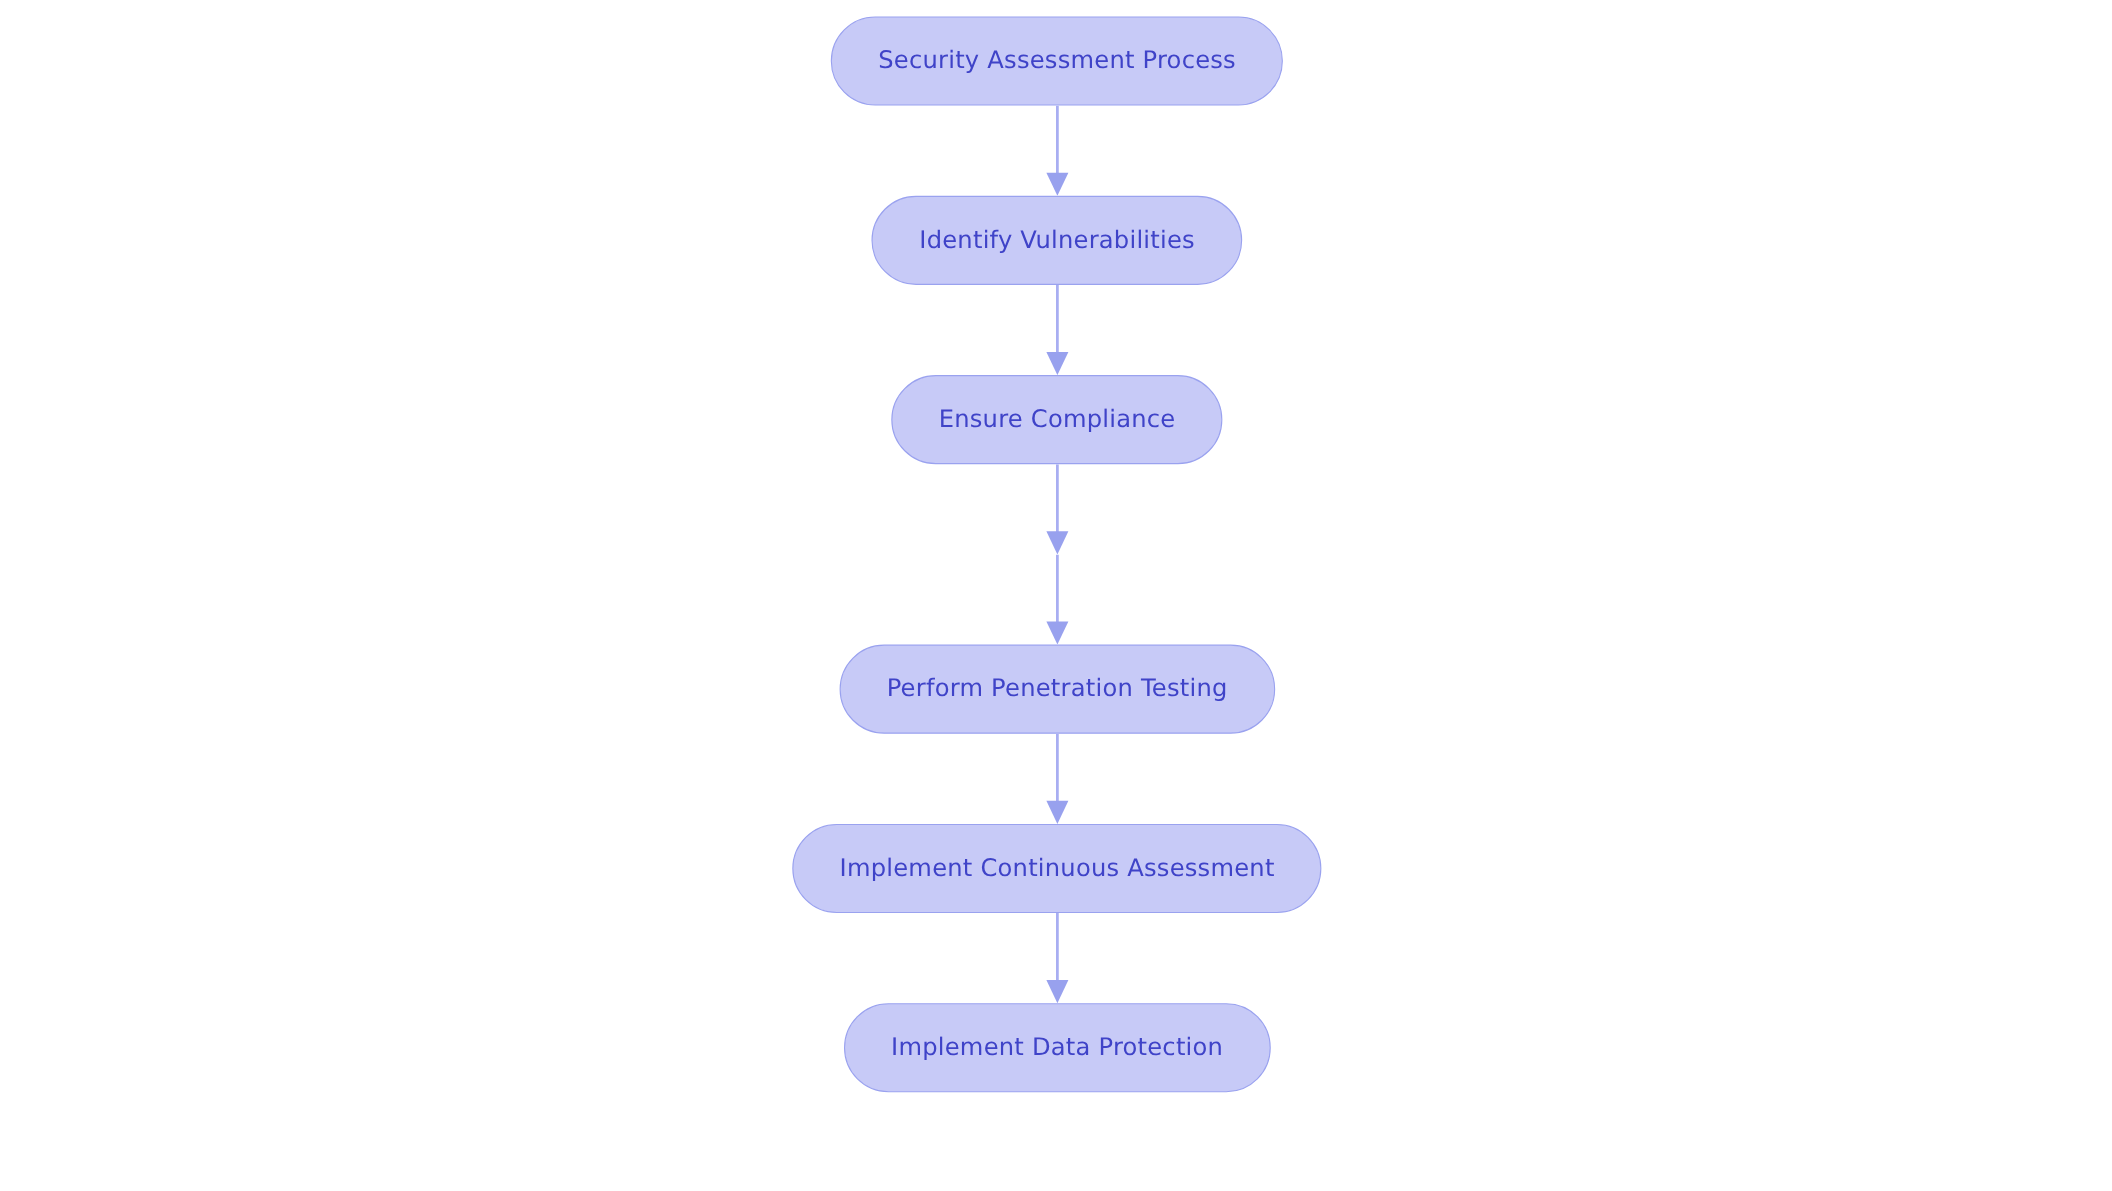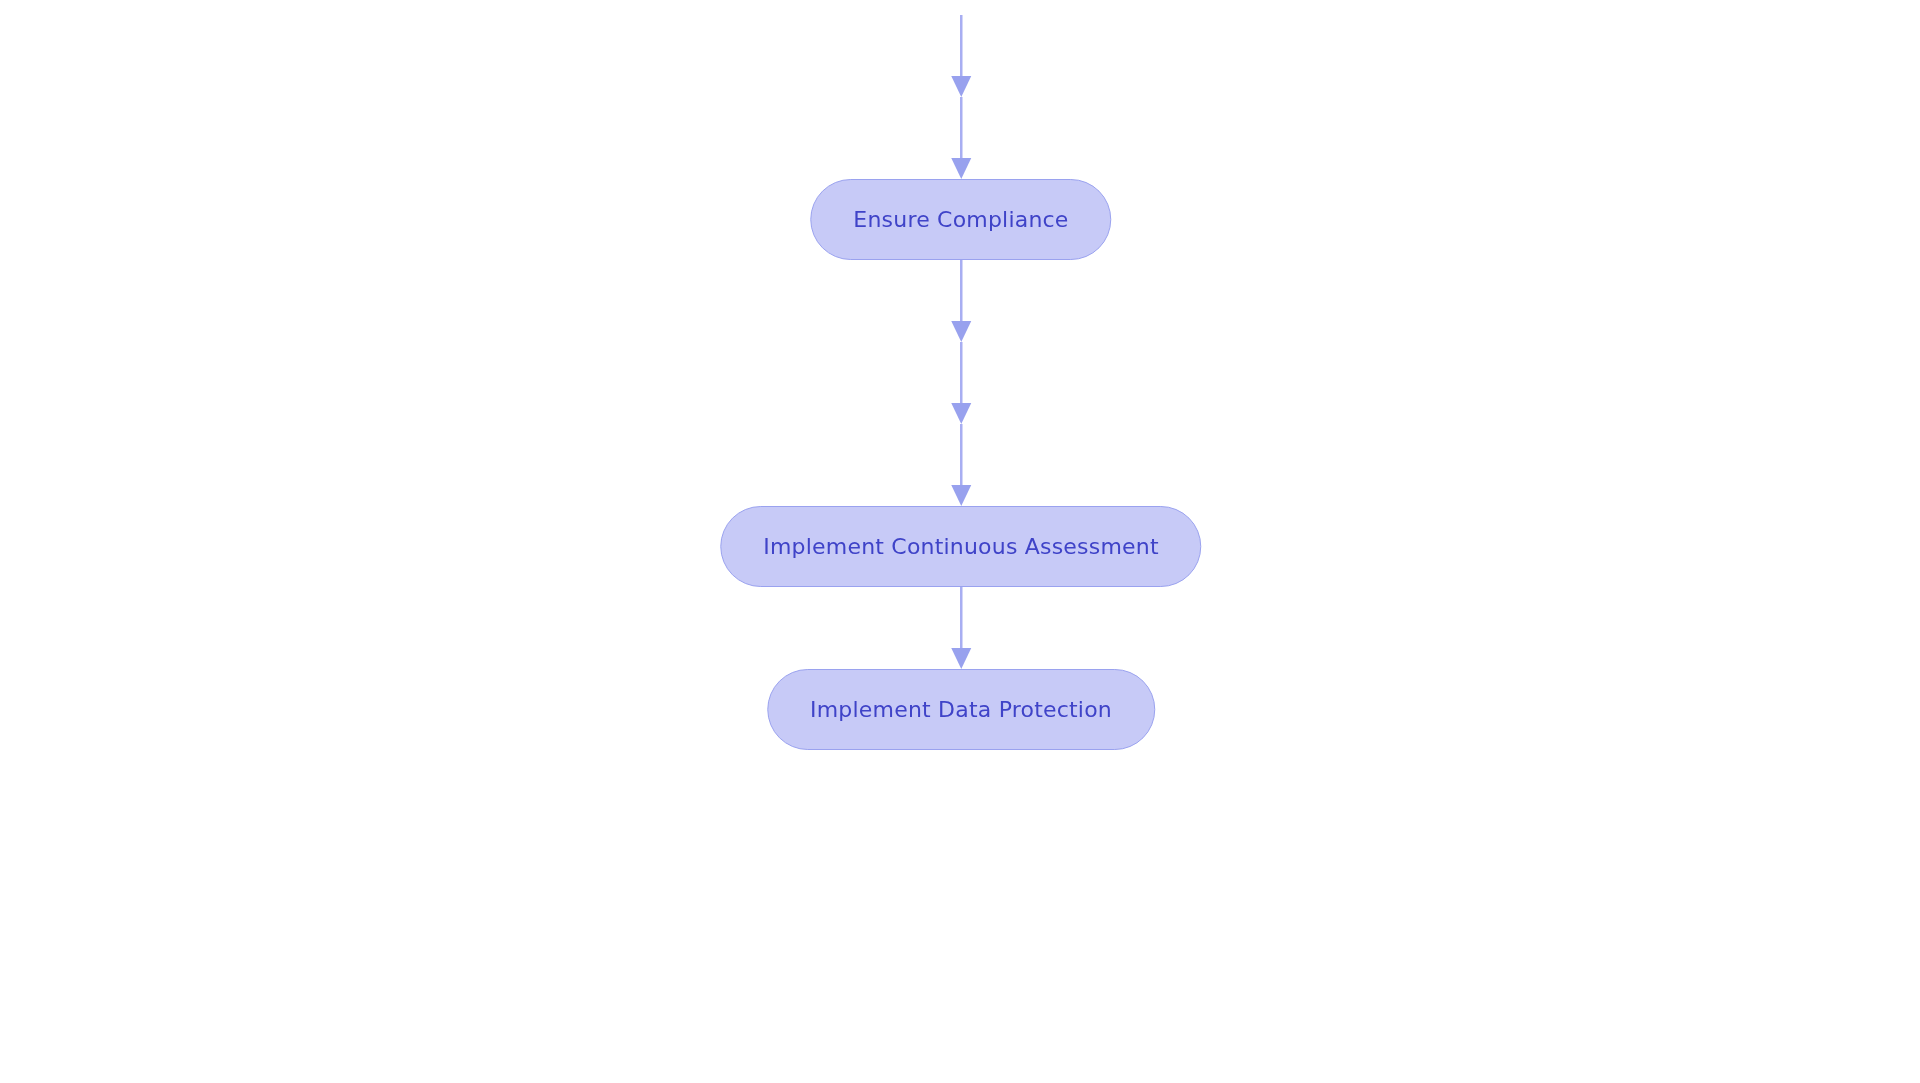--- a/index.html
+++ b/index.html
@@ -57,28 +57,34 @@
   .connector svg { display: block; }
   .arrow-line { stroke: var(--arrow-line); stroke-width: 2.5; }
   .arrow-head { fill: var(--arrow-head); }
 </style>
 </head>
 <body>
 
 <div class="canvas">
   <div class="flow">
 
+    <div class="node">
+      <span>Security Assessment Process</span>
+    </div>
 
     <div class="connector">
       <svg width="26" height="82" viewBox="0 0 26 82">
         <line class="arrow-line" x1="13" y1="0" x2="13" y2="63"></line>
         <polygon class="arrow-head" points="3,61 23,61 13,82"></polygon>
       </svg>
     </div>
 
+    <div class="node">
+      <span>Identify Vulnerabilities</span>
+    </div>
 
     <div class="connector">
       <svg width="26" height="82" viewBox="0 0 26 82">
         <line class="arrow-line" x1="13" y1="0" x2="13" y2="63"></line>
         <polygon class="arrow-head" points="3,61 23,61 13,82"></polygon>
       </svg>
     </div>
 
     <div class="node">
       <span>Ensure Compliance</span>
@@ -92,20 +98,23 @@
     </div>
 
 
     <div class="connector">
       <svg width="26" height="82" viewBox="0 0 26 82">
         <line class="arrow-line" x1="13" y1="0" x2="13" y2="63"></line>
         <polygon class="arrow-head" points="3,61 23,61 13,82"></polygon>
       </svg>
     </div>
 
+    <div class="node">
+      <span>Perform Penetration Testing</span>
+    </div>
 
     <div class="connector">
       <svg width="26" height="82" viewBox="0 0 26 82">
         <line class="arrow-line" x1="13" y1="0" x2="13" y2="63"></line>
         <polygon class="arrow-head" points="3,61 23,61 13,82"></polygon>
       </svg>
     </div>
 
     <div class="node">
       <span>Implement Continuous Assessment</span>

